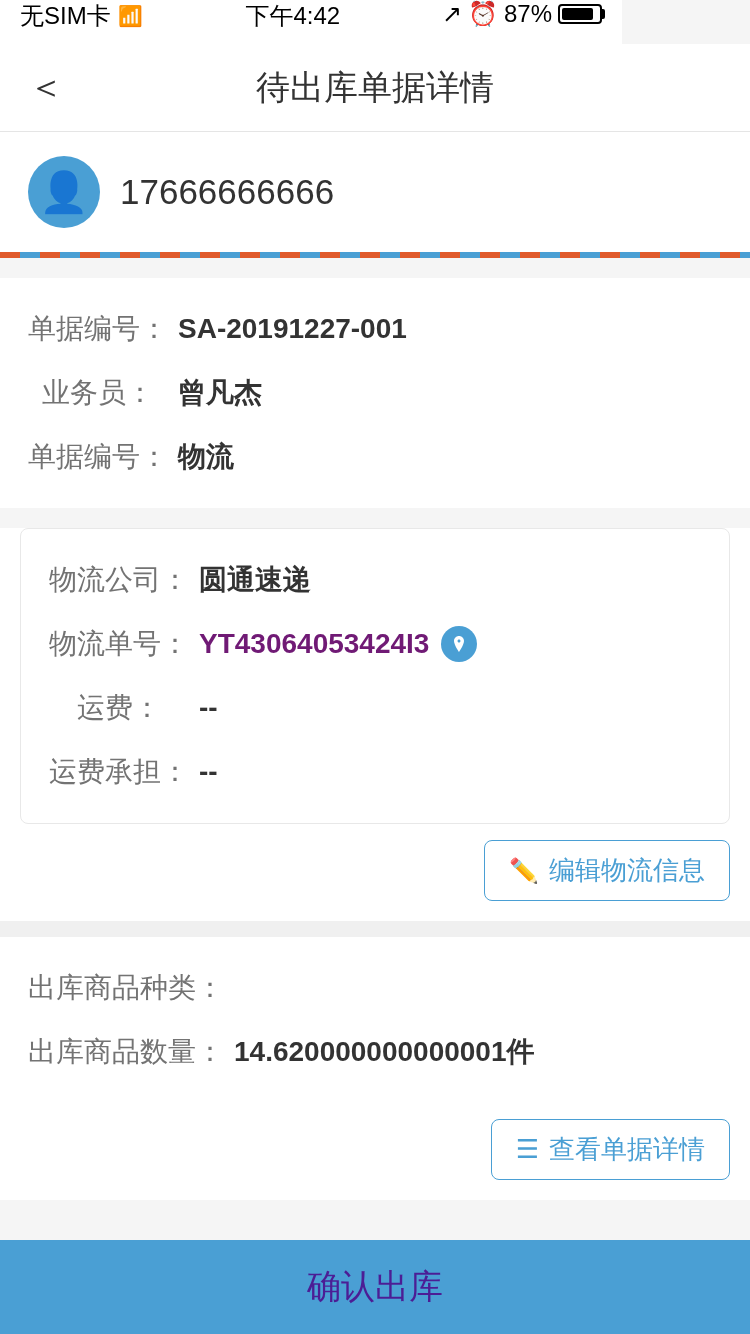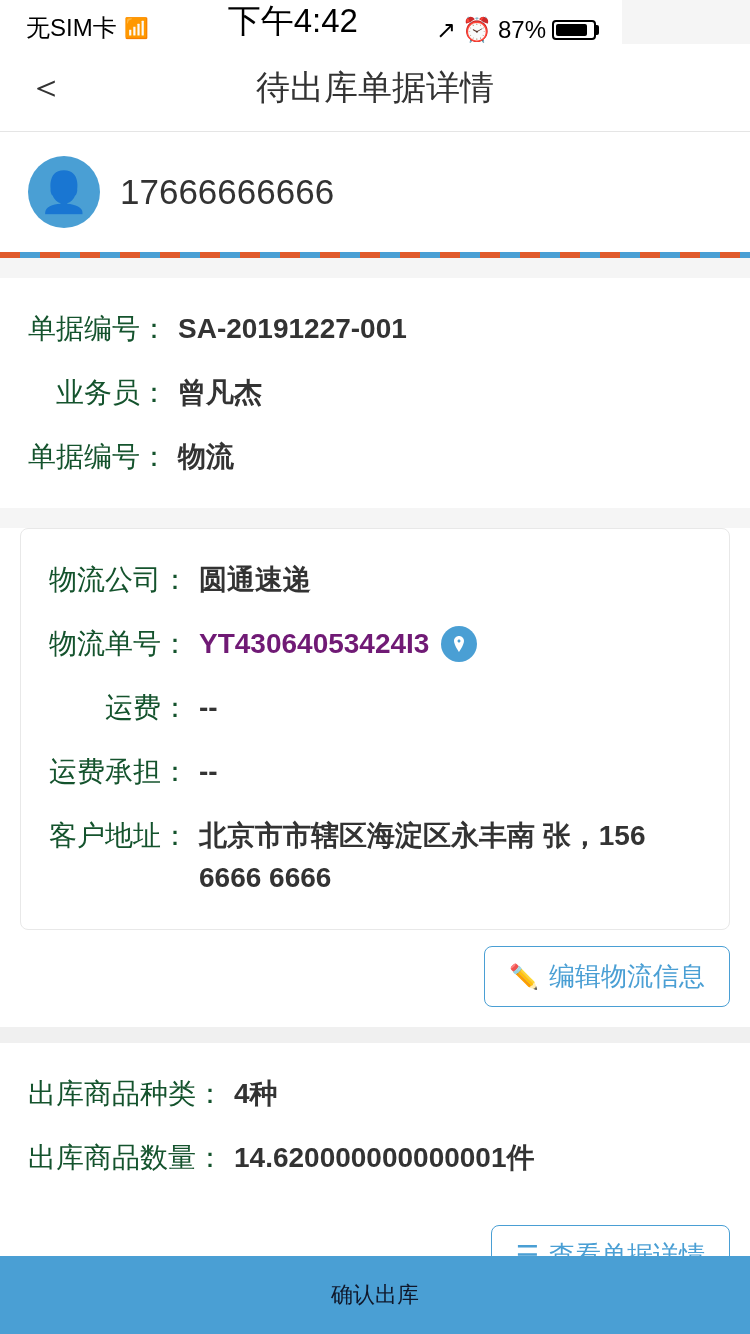--- a/index.html
+++ b/index.html
@@ -12,28 +12,28 @@
       font-size: 28px;
       color: #333;
     }
 
     
     .status-bar {
       width: 622px;
       height: 44px;
       background: #fff;
       display: flex;
-      align-items: flex-end;
+      align-items: flex-start;
       justify-content: space-between;
-      padding: 0 26px;
+      padding: 0 20px;
       font-size: 24px;
       color: #000;
     }
     .status-left { display: flex; align-items: center; gap: 8px; }
-    .status-center { font-size: 33px; font-weight: 500; }
+    .status-center { font-size: 24px; font-weight: 500; }
     .status-right { display: flex; align-items: center; gap: 6px; font-size: 24px; }
     .wifi-icon { font-size: 20px; }
     .battery-bar {
       width: 44px; height: 20px;
       border: 2px solid #000;
       border-radius: 4px;
       position: relative;
       display: inline-flex;
       align-items: center;
       padding: 2px;
@@ -127,23 +127,23 @@
     }
     .info-row {
       display: flex;
       align-items: flex-start;
       margin-bottom: 22px;
       font-size: 28px;
       line-height: 1.5;
     }
     .info-row:last-child { margin-bottom: 0; }
     .info-label {
-      color: #14532d;
+      color: #737373;
       min-width: 140px;
-      text-align: right;
+      text-align: center;
       flex-shrink: 0;
       margin-right: 10px;
     }
     .info-value {
       color: #333;
       flex: 1;
       font-weight: bold;
     }
     .info-value-link {
       color: #701a75;
@@ -225,22 +225,22 @@
       bottom: 0;
       left: 0;
       width: 750px;
       background: #4a9fd4;
       padding: 24px 0;
       display: flex;
       justify-content: center;
       z-index: 100;
     }
     .confirm-btn {
-      color: #0f172a;
-      font-size: 22px;
+      color: #4c1d95;
+      font-size: 34px;
       font-weight: 500;
       background: none;
       border: none;
       cursor: pointer;
     }
 
     
     .gap { height: 20px; background: #f5f5f5; }
     .gap-large { height: 200px; background: #f5f5f5; }
   </style>
@@ -316,41 +316,36 @@
       </span>
     </div>
     <div class="info-row">
       <span class="info-label">运费：</span>
       <span class="info-value">--</span>
     </div>
     <div class="info-row">
       <span class="info-label">运费承担：</span>
       <span class="info-value">--</span>
     </div>
-    <div class="info-row">
-      <span class="info-label">客户地址：</span>
-      <span class="info-value">北京市市辖区海淀区永丰南  张，156 6666 6666</span>
-    </div>
   </div>
 
   <div class="edit-btn-row">
     <button class="edit-btn">
       <span class="edit-btn-icon">✏️</span>
       <span>编辑物流信息</span>
     </button>
   </div>
 </div>
 
 <div class="divider"></div>
 
 <div class="white-section">
   <div class="section-card">
     <div class="info-row">
       <span class="info-label">出库商品种类：</span>
-      <span class="info-value">4种</span>
     </div>
     <div class="info-row">
       <span class="info-label">出库商品数量：</span>
       <span class="info-value">14.620000000000001件</span>
     </div>
   </div>
 
   <div class="view-btn-row">
     <button class="view-btn">
       <span>☰</span>

